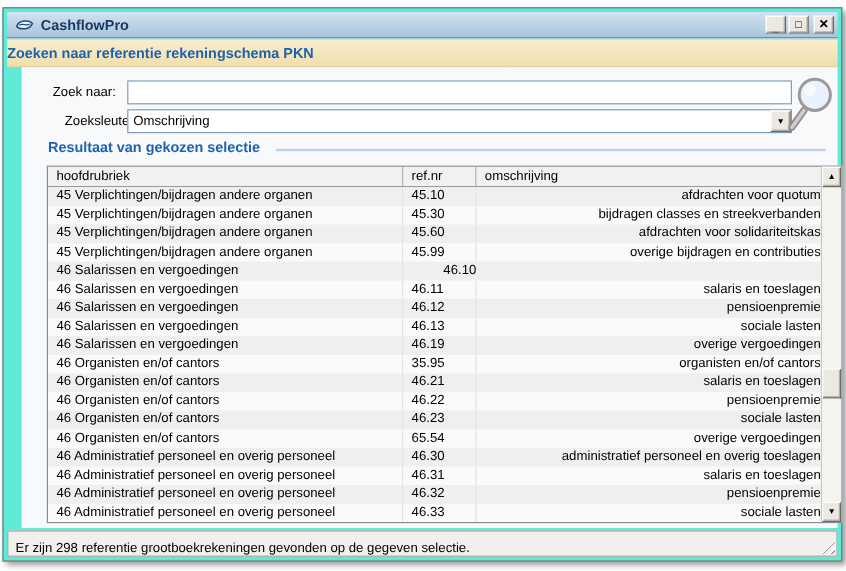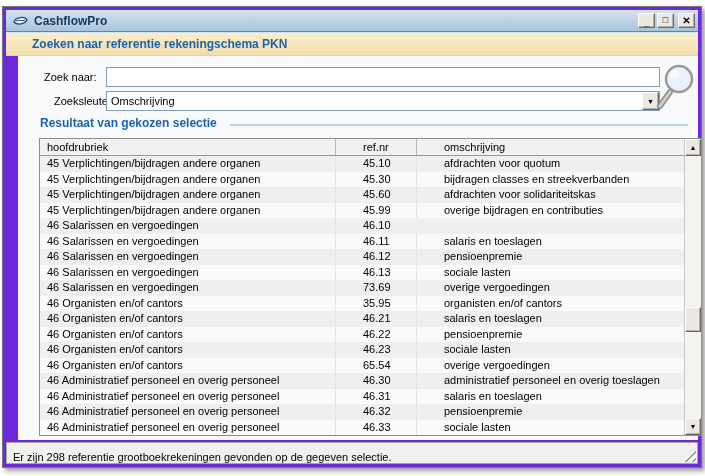--- a/index.html
+++ b/index.html
@@ -1,21 +1,21 @@
 <!DOCTYPE html>
 <html><head>
 <meta charset="utf-8">
 <style>
   * { margin:0; padding:0; box-sizing:border-box; }
   html,body { width:705px; height:476px; background:#ffffff; overflow:hidden;
               font-family:"Liberation Sans", sans-serif; }
 
   .window {
     position:absolute; left:2px; top:6px; width:700px; height:462px;
-    border:1px solid #73767c; background:#6d28d9; padding:3px;
+    border:1px solid #73767c; background:#5eead4; padding:3px;
     box-shadow:3px 3px 5px rgba(0,0,0,.40);
     display:flex; flex-direction:column;
   }
 
   
   .titlebar {
     height:22px; flex:0 0 22px; display:flex; align-items:center;
     background:linear-gradient(#d3e2f1,#a9c4dc);
     border-bottom:1px solid #5f83a8; padding:0 3px 0 6px;
   }
@@ -32,21 +32,21 @@
     line-height:1; cursor:default;
   }
   .winbtn.min span { transform:translateY(3px); }
   .winbtn.close { margin-left:4px; font-size:10px; }
 
   
   .appheader {
     height:24px; flex:0 0 24px;
     background:linear-gradient(#f9eecd,#f1deac);
     border-top:1px solid #cfe0f0; border-bottom:1px solid #e3d39f;
-    display:flex; align-items:center; padding-left:26px;
+    display:flex; align-items:center; padding-left:0;
   }
   .appheader .htext { font-size:12px; font-weight:bold; color:#1e62ae; }
 
   
   .content { position:relative; flex:1 1 auto; background:#f7f9fb;margin-left:12px; }
 
   .form-label { position:absolute; font-size:11px; color:#000; }
   .lbl-zoek   { left:26px; top:15px; }
   .lbl-sleutel{ left:36px; top:39px; }
 
@@ -76,32 +76,32 @@
   .section-line { position:absolute; left:212px; right:10px; top:68px;
                   height:2px; background:#b9d1ea; }
 
   
   .tablebox {
     position:absolute; left:21px; top:82px; width:663px; height:298px;
     border:1px solid #8a8d91; background:#fff; display:flex;
   }
   .tgrid { flex:1 1 auto; display:flex; flex-direction:column; overflow:hidden; }
   .t-row { display:grid; grid-template-columns:296px 61px 1fr; flex:0 0 15.5px;
-           height:15.5px; overflow:hidden;gap:20px; }
+           height:15.5px; overflow:hidden; }
   .t-row > div { font-size:11px; color:#000; padding:1px 0 0 7px;
                  white-space:nowrap; overflow:hidden; line-height:13px; }
   .t-head { flex:0 0 17px; height:17px; background:#f1f1f1;
             border-bottom:1px solid #9a9a9a; }
   .t-head > div { font-size:11px; padding-top:2px;
                   border-right:1px solid #b5b5b5; }
   .t-head > div:last-child { border-right:none; }
   .t-body .t-row:nth-child(odd)  { background:#efefef; }
   .t-body .t-row:nth-child(even) { background:#fafafa; }
   .t-body .t-row > div { border-right:1px solid #e4e4e4; }
-  .t-body .t-row > div:last-child { border-right:none; }
+  .t-body .t-row > div:last-child { border-right:none;text-align:right; }
 
   
   .scrollbar { flex:0 0 17px; background:#f4f3f0; border-left:1px solid #c9c8c4;
                position:relative; }
   .sb-btn {
     position:absolute; left:0; width:16px; height:17px; background:#ece9e2;
     border:1px solid; border-color:#ffffff #6d6a63 #6d6a63 #ffffff;
     box-shadow:inset -1px -1px 0 #b5b2aa;
     display:flex; align-items:center; justify-content:center;
     font-size:7px; color:#000; cursor:default;
@@ -228,21 +228,21 @@
   </div>
 
   <div class="t-row">
     <div>46 Salarissen en vergoedingen</div>
     <div>46.13</div>
     <div>sociale lasten</div>
   </div>
 
   <div class="t-row">
     <div>46 Salarissen en vergoedingen</div>
-    <div>73.69</div>
+    <div>46.19</div>
     <div>overige vergoedingen</div>
   </div>
 
   <div class="t-row">
     <div>46 Organisten en/of cantors</div>
     <div>35.95</div>
     <div>organisten en/of cantors</div>
   </div>
 
   <div class="t-row">

